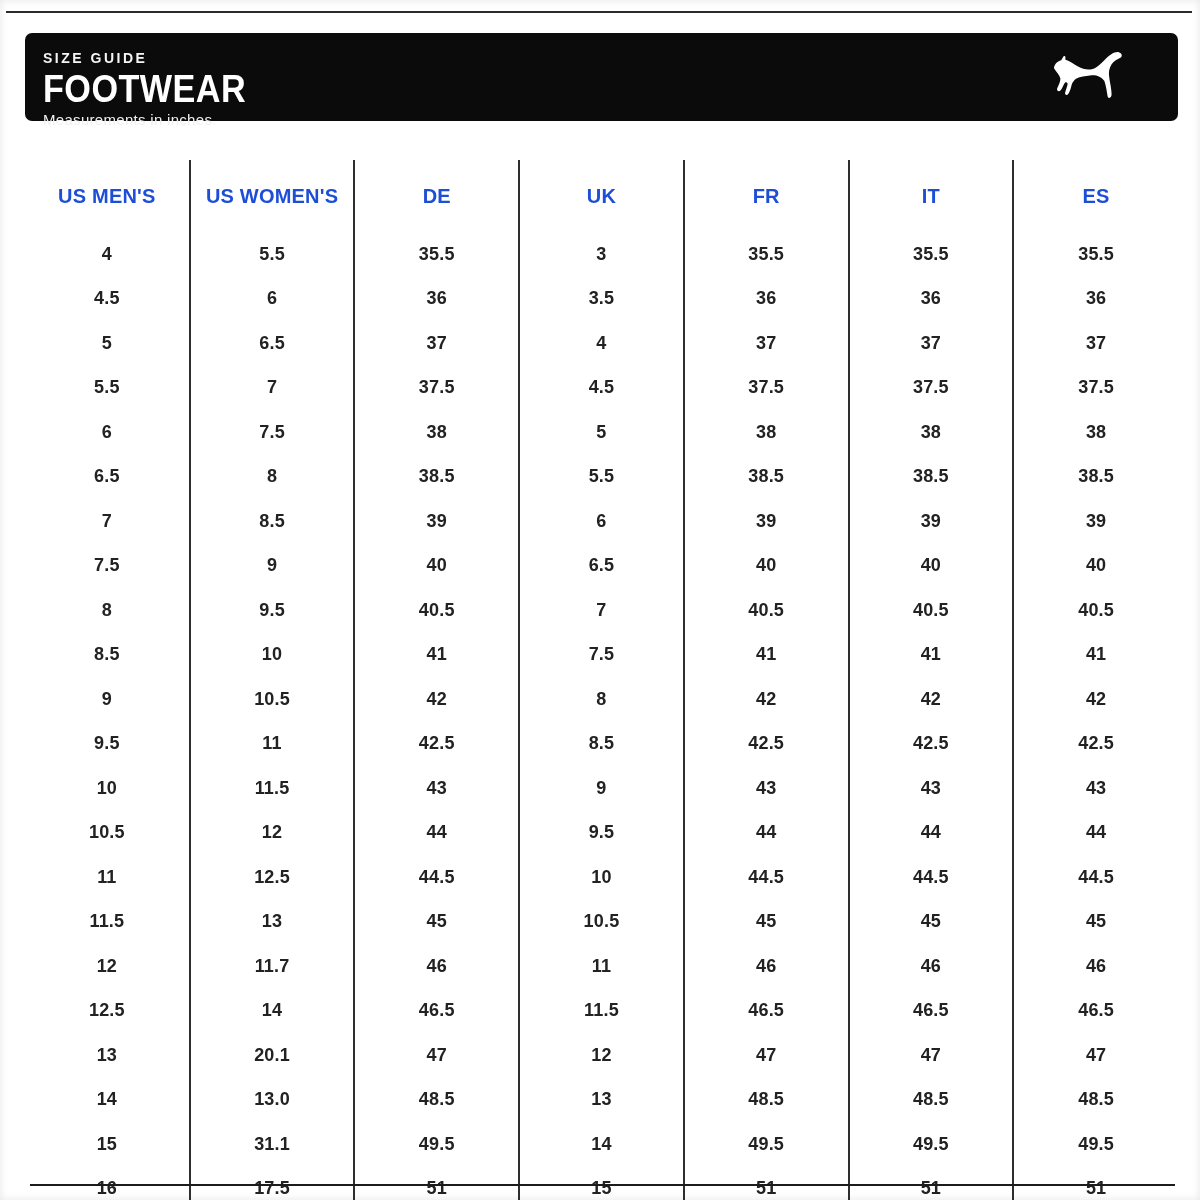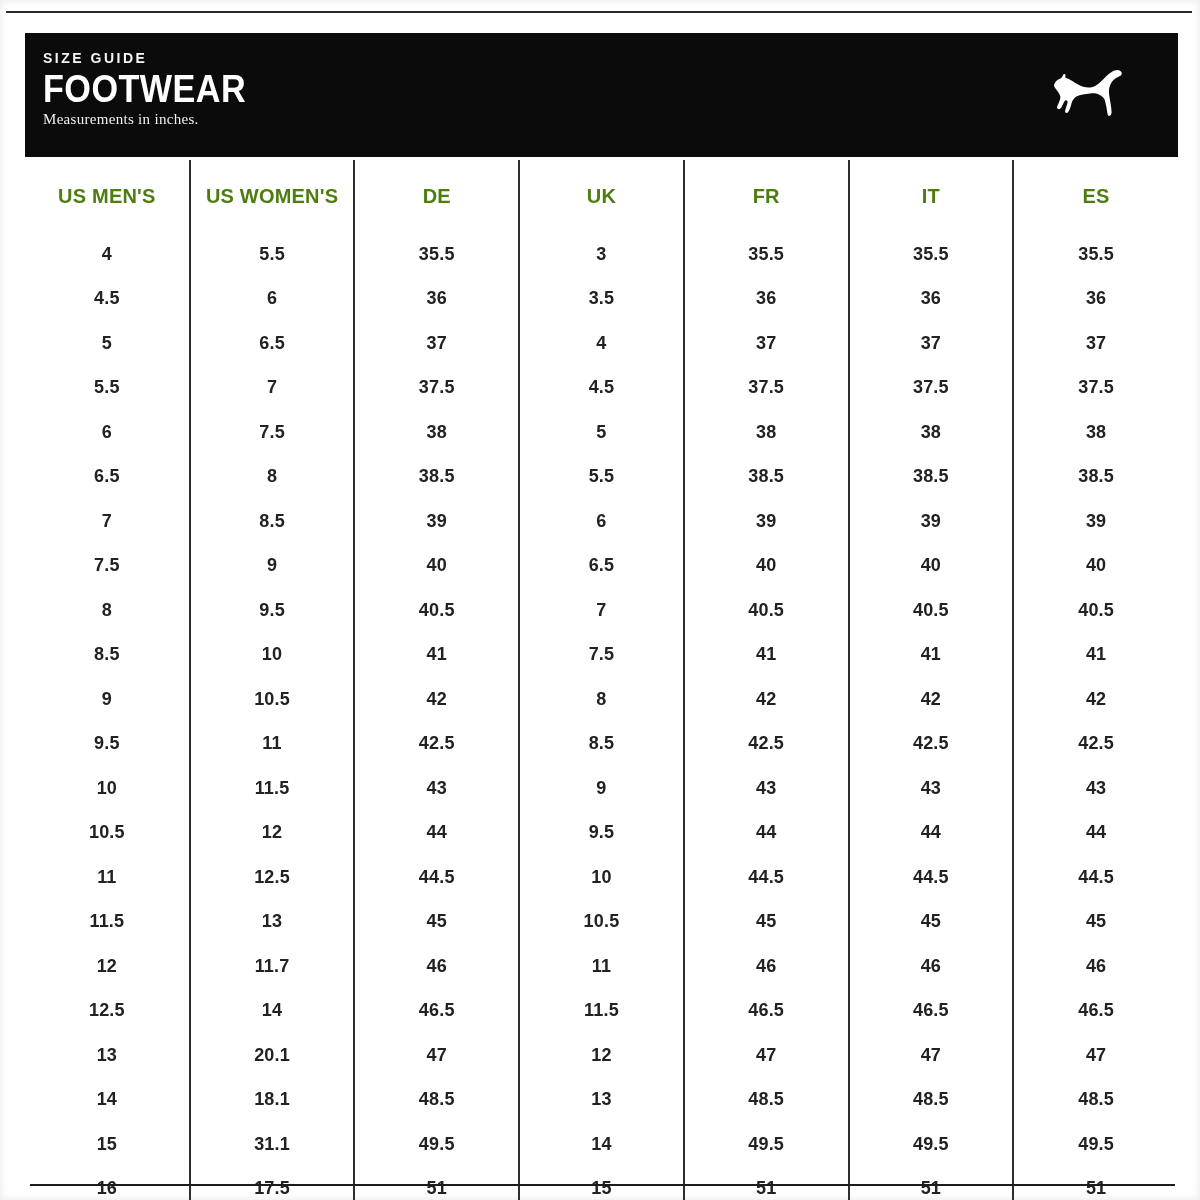--- a/index.html
+++ b/index.html
@@ -16,51 +16,51 @@
   .top-rule {
     position:absolute; top:11px; left:6px; right:8px; height:2px;
     background:#2a2a2a;
   }
   .bottom-rule {
     position:absolute; top:1184px; left:30px; right:25px; height:2px;
     background:#1c1c1c;
   }
 
   .banner {
-    position:absolute; top:33px; left:25px; right:22px; height:124px;
+    position:absolute; top:33px; left:25px; right:22px; height:88px;
     background:#0b0b0b; color:#ffffff;
-    display:flex; align-items:stretch; justify-content:space-between;
+    display:flex; align-items:stretch; justify-content:space-between;border-radius:7px;
   }
   .banner-text { padding:17px 0 0 18px; }
   .eyebrow {
     font-size:14px; font-weight:bold; letter-spacing:2.5px; color:#f5f5f5;
   }
   .title {
     margin:3px 0 2px 0; font-size:38px; line-height:40px; font-weight:bold;
     letter-spacing:0.5px; display:inline-block;
     transform:scaleX(0.9); transform-origin:left center;
   }
-  .subtitle { font-size:15px; letter-spacing:0.3px; color:#f0f0f0;font-family:Liberation Serif, serif; }
+  .subtitle { font-size:15px; letter-spacing:0.3px; color:#f0f0f0; }
   .logo-wrap {
     width:120px; margin-right:28px;
     display:flex; align-items:center; justify-content:center;
   }
   .logo-wrap svg { width:80px; height:74px; display:block; }
 
   table.size-table {
     position:absolute; top:160px; left:25px; right:22px;
     width:1153px; table-layout:fixed; border-collapse:collapse;
   }
   .size-table th, .size-table td {
     text-align:center; vertical-align:middle;
     border-left:2px solid #2e2e2e;
   }
   .size-table th:first-child, .size-table td:first-child { border-left:none; }
   .size-table th {
-    height:70px; font-size:20px; font-weight:bold; letter-spacing:0.2px; color:#4d7c0f;
+    height:70px; font-size:20px; font-weight:bold; letter-spacing:0.2px; color:#1d4ed8;
   }
   .size-table td {
     height:42.5px; font-size:18px; font-weight:bold; letter-spacing:0.2px; color:#222;
   }
 </style>
 </head>
 <body>
 
 <div class="page">
 
@@ -282,21 +282,21 @@
           <td>13</td>
           <td>20.1</td>
           <td>47</td>
           <td>12</td>
           <td>47</td>
           <td>47</td>
           <td>47</td>
         </tr>
         <tr>
           <td>14</td>
-          <td>18.1</td>
+          <td>13.0</td>
           <td>48.5</td>
           <td>13</td>
           <td>48.5</td>
           <td>48.5</td>
           <td>48.5</td>
         </tr>
         <tr>
           <td>15</td>
           <td>31.1</td>
           <td>49.5</td>

